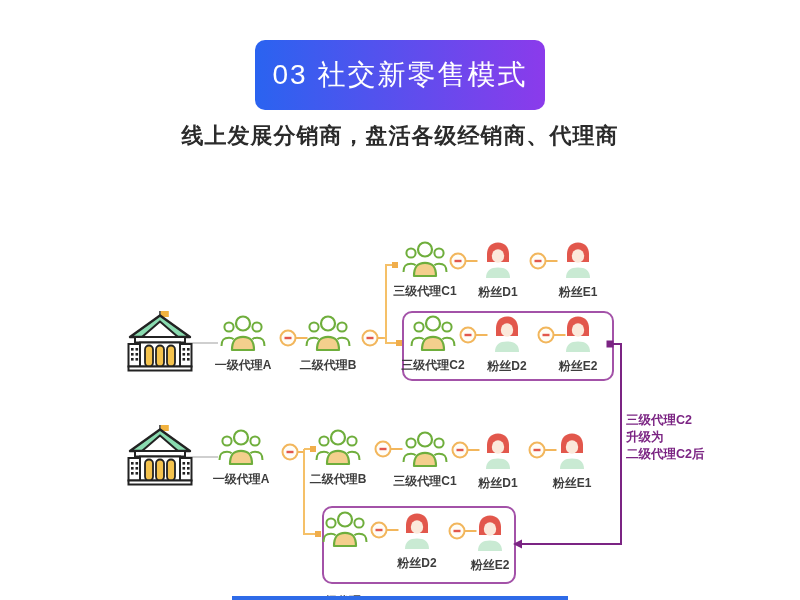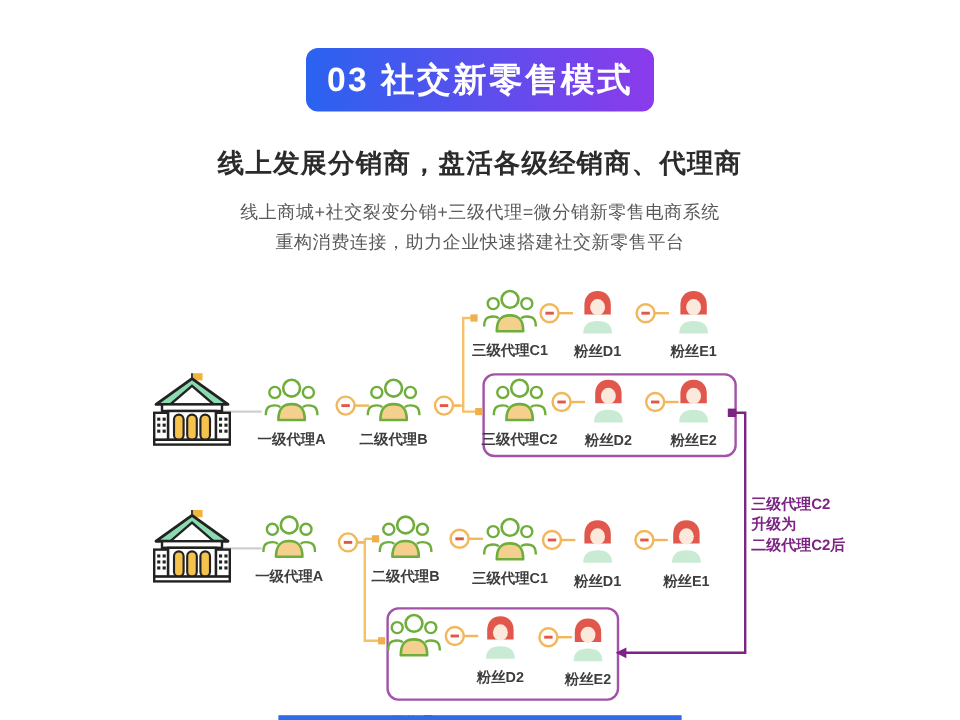--- a/index.html
+++ b/index.html
@@ -4,24 +4,24 @@
 <style>
   :root{
     --banner-l:#2A63F0; --banner-r:#8B3BEB;
     --title:#2B2B2B; --subtitle:#595959; --label:#3D3D3D;
     --boxp:#A352A8; --purple:#7B2483; --strip:#2E6BE8;
   }
   html,body{margin:0;padding:0;}
   body{width:800px;height:600px;overflow:hidden;background:#fff;
        font-family:"Liberation Sans",sans-serif;}
   .canvas{position:relative;width:800px;height:600px;background:#fff;}
-  .banner{position:absolute;left:255px;top:40px;width:290px;height:53px;border-radius:10px;
+  .banner{position:absolute;left:255px;top:40px;width:290px;height:70px;border-radius:10px;
           background:linear-gradient(90deg,var(--banner-l),var(--banner-r));
           display:flex;align-items:center;justify-content:center;
-          color:#fff;font-size:28px;font-weight:bold;letter-spacing:2px;}
+          color:#fff;font-size:28px;font-weight:normal;letter-spacing:2px;}
   .title{position:absolute;left:0;top:121px;width:800px;text-align:center;
          font-size:22px;font-weight:bold;color:var(--title);letter-spacing:1px;}
   .sub{position:absolute;left:0;width:800px;text-align:center;font-size:15px;
        color:var(--subtitle);letter-spacing:.5px;}
   .sub1{top:168px;} .sub2{top:193px;}
   .hbox{position:absolute;border:2px solid var(--boxp);border-radius:10px;background:transparent;}
   .hbox1{left:402px;top:311px;width:208px;height:66px;}
   .hbox2{left:322px;top:506px;width:190px;height:74px;}
   .node{position:absolute;display:flex;flex-direction:column;align-items:center;width:84px;}
   .node .label{font-size:12px;color:var(--label);margin-top:1px;white-space:nowrap;font-weight:bold;}
@@ -32,22 +32,20 @@
 </style>
 </head>
 <body>
 
 <div class="canvas">
 
   <div class="banner">03 社交新零售模式</div>
 
   <div class="title">线上发展分销商，盘活各级经销商、代理商</div>
 
-  <div class="sub sub1">线上商城+社交裂变分销+三级代理=微分销新零售电商系统</div>
-  <div class="sub sub2">重构消费连接，助力企业快速搭建社交新零售平台</div>
 
   <div class="hbox hbox1"></div>
   <div class="hbox hbox2"></div>
 
   <svg id="overlay" class="overlay" width="800" height="600">
       <line x1="186" y1="343" x2="218" y2="343" stroke="#CFCFCF" stroke-width="2"></line>
       <line x1="186" y1="457" x2="218" y2="457" stroke="#CFCFCF" stroke-width="2"></line>
       <polyline points="378,338 386,338 386,265 395,265" fill="none" stroke="#F5C068" stroke-width="2"></polyline>
       <polyline points="386,338 386,343 399,343" fill="none" stroke="#F5C068" stroke-width="2"></polyline>
       <polyline points="297,452 304,452" fill="none" stroke="#F5C068" stroke-width="2"></polyline>

